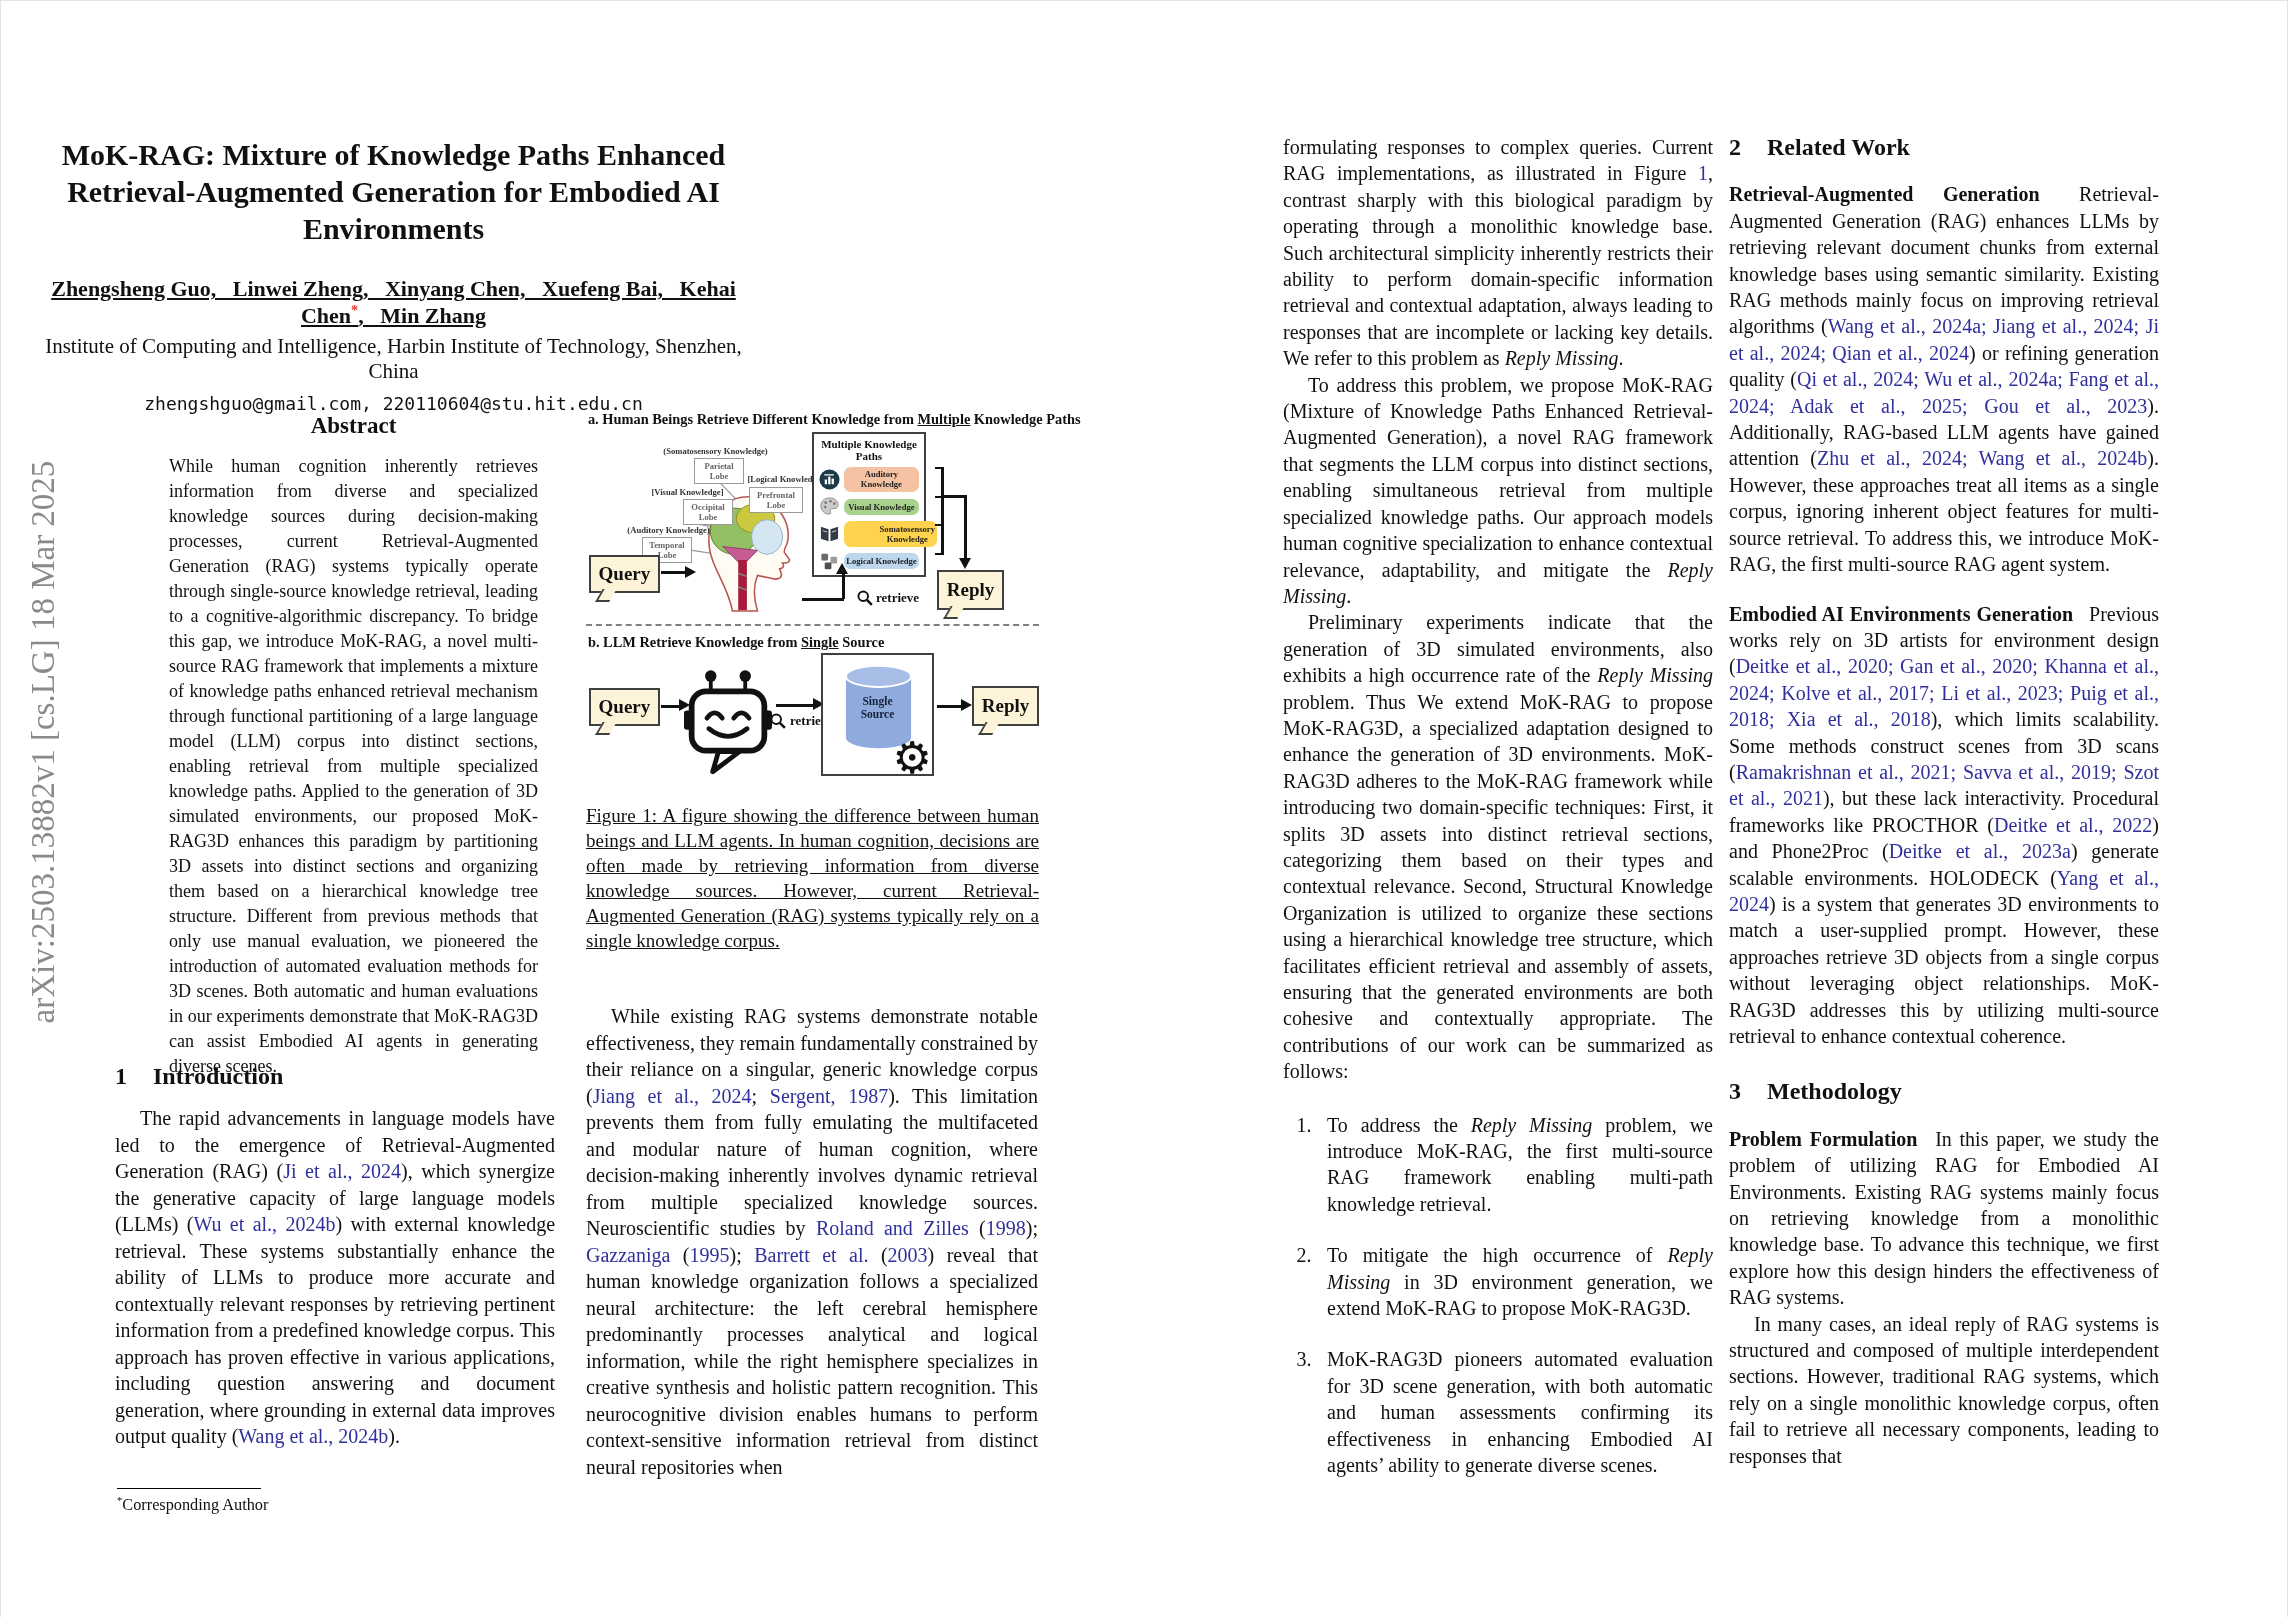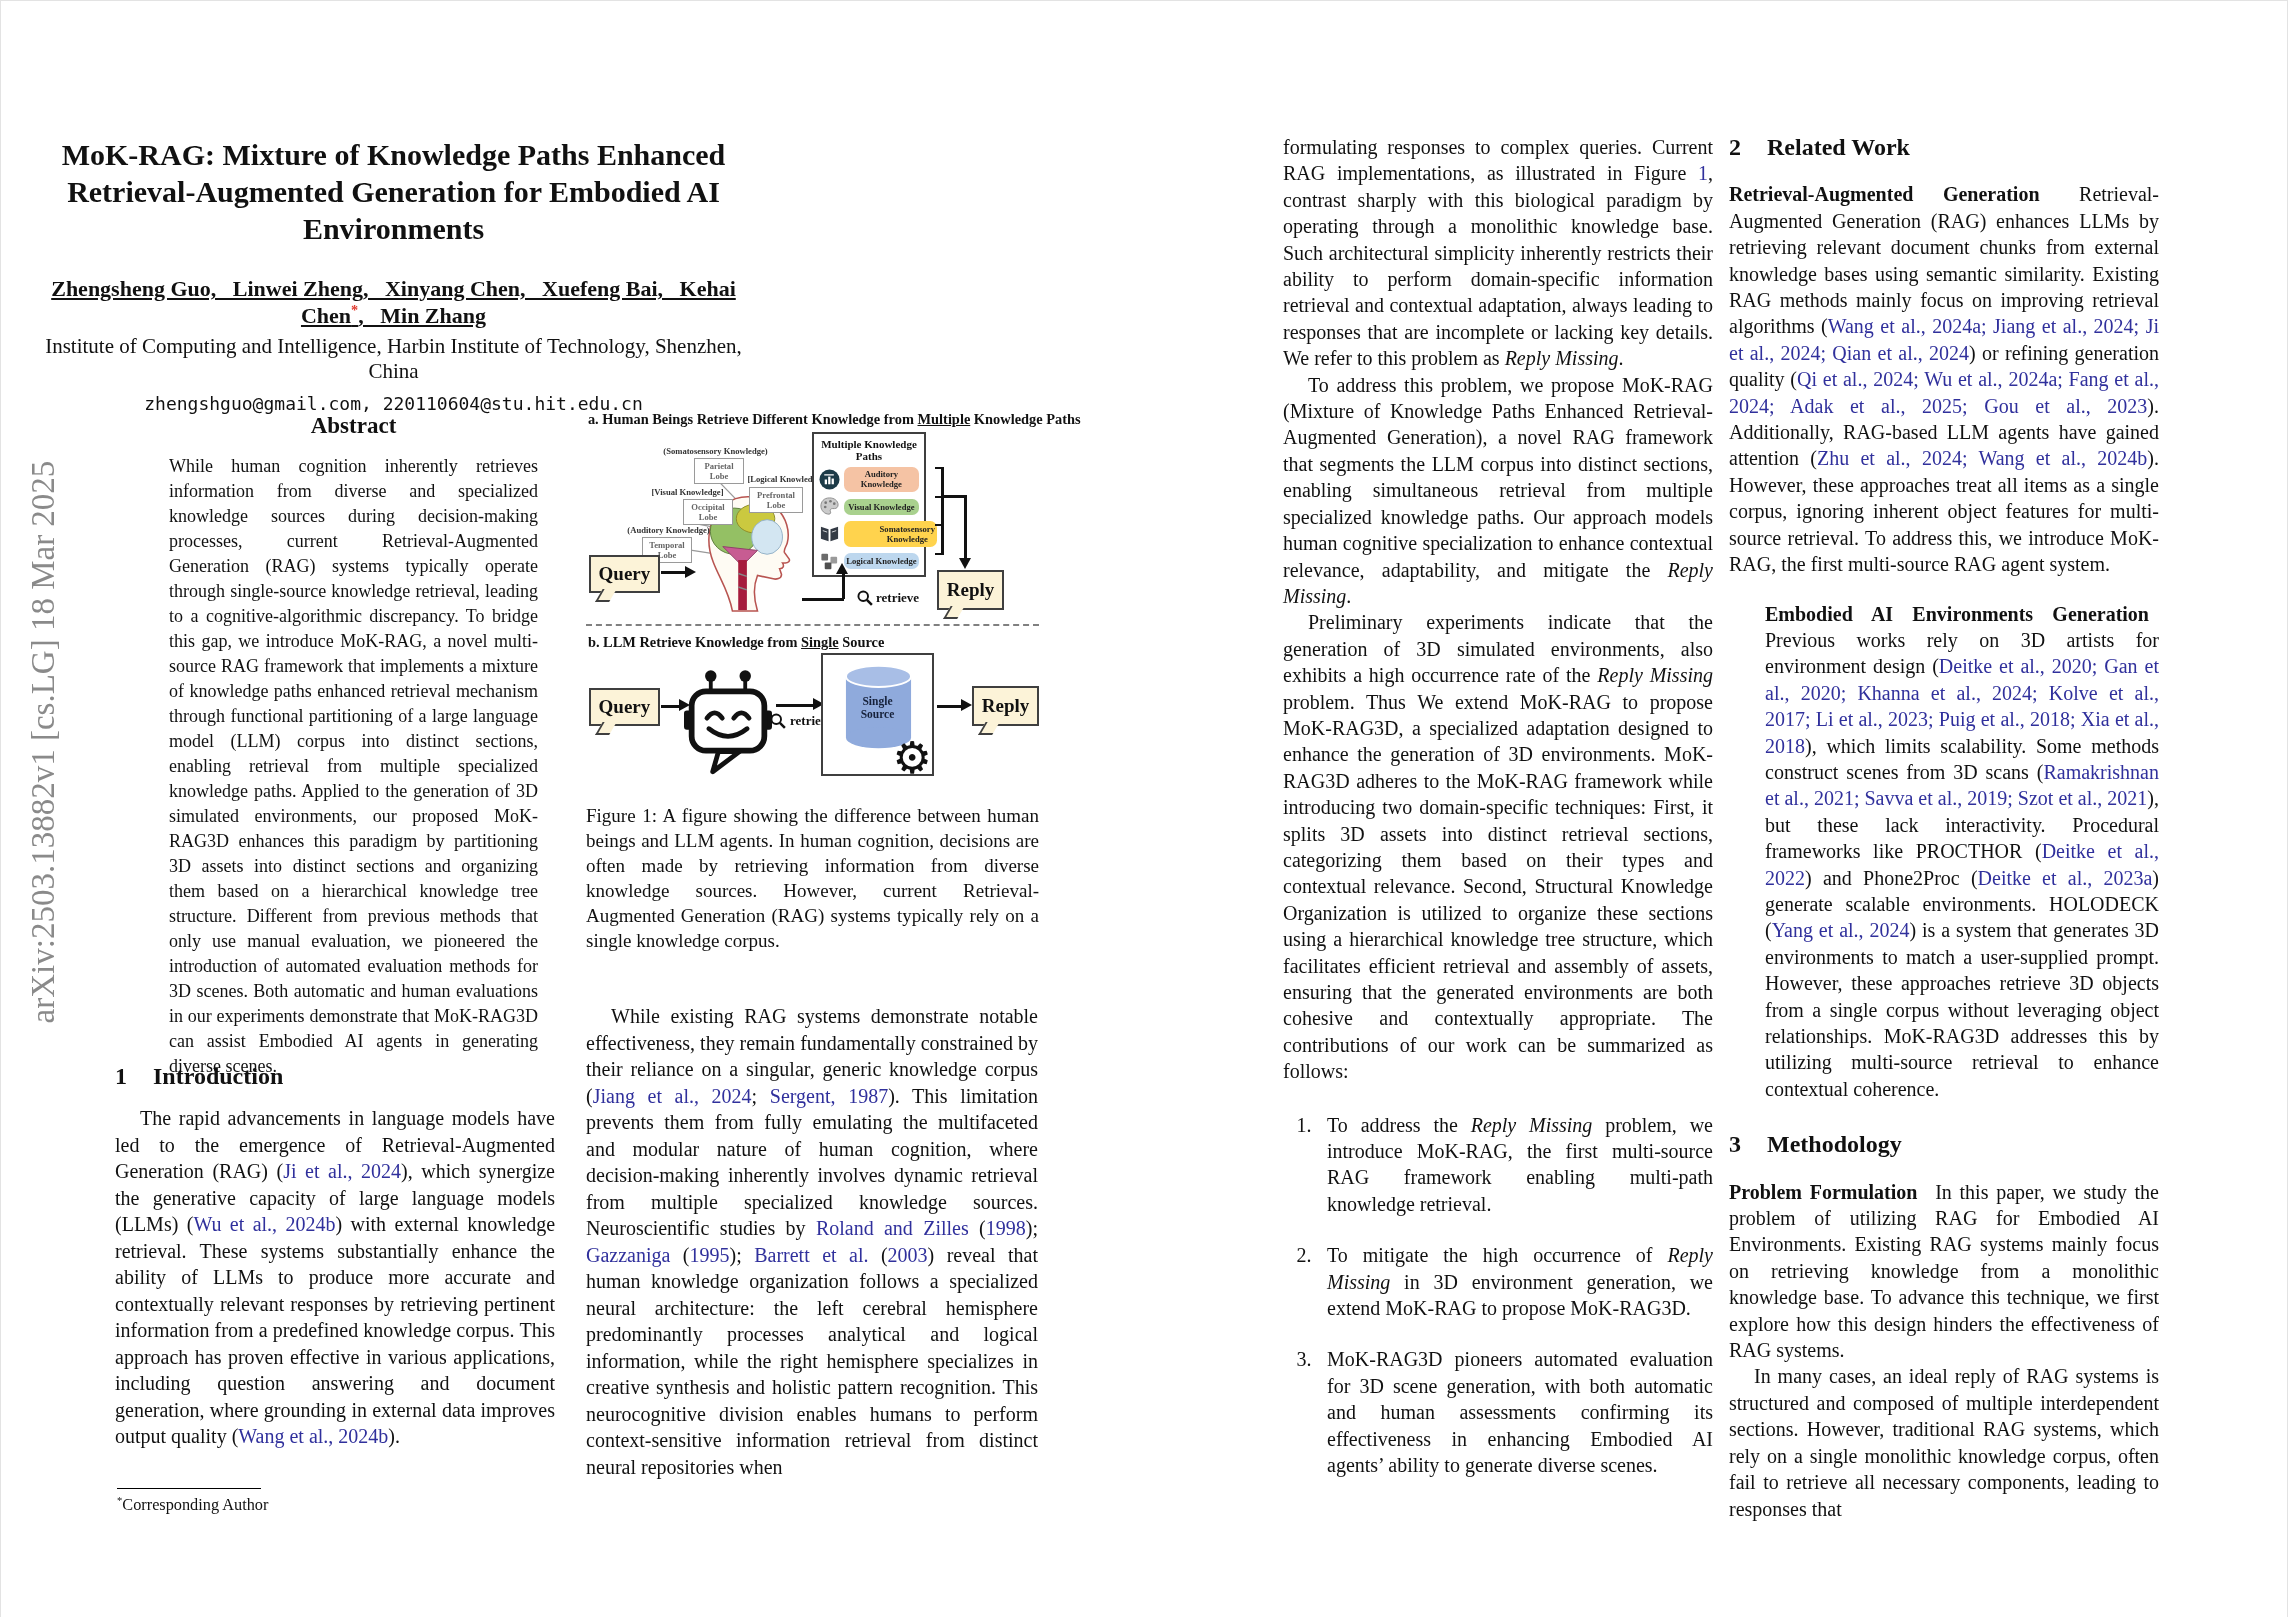--- a/index.html
+++ b/index.html
@@ -74,28 +74,28 @@
   .retrieve-t { position:absolute; font-size:13px; font-weight:bold; }
   .dashline { position:absolute; left:0; top:213px; width:453px; border-top:2.9px dashed #808080; }
 
   .src-box { position:absolute; left:235px; top:242px; width:113px; height:123px;
              background:#fff; border:2.4px solid #3f3f3f; }
   .src-text { position:absolute; left:0; top:40px; width:100%; text-align:center;
               font-weight:bold; font-size:11.5px; line-height:13.4px; color:#16213a; }
   .gear { position:absolute; right:0px; bottom:-5.8px; font-family:"DejaVu Sans", sans-serif;
           font-size:44px; color:#111; line-height:1; }
 
-  .fig-caption { position:absolute; left:586px; top:803px; width:453px; font-size:19px; line-height:25px; }
+  .fig-caption { position:absolute; left:586px; top:803px; width:453px; font-size:19px; line-height:25px;text-decoration:underline; }
   .col2-para  { position:absolute; left:586px; top:1003px; width:452px; font-size:20px; line-height:26.5px; }
 
   
   .col3 { position:absolute; left:1283px; top:134px; width:430px; font-size:20px; line-height:26.4px; }
   .col4 { position:absolute; left:1729px; top:134px; width:430px; font-size:20px; line-height:26.4px; }
   .col4 .sec-h { margin-bottom:21px; }
-  .mt { margin-top:23px;margin-left:36px; }
+  .mt { margin-top:23px; }
   .itm { position:relative; padding-left:44px; margin-bottom:25px; }
   .itm-num { position:absolute; left:13.4px; }
   .list-wrap { margin-top:27px; }
 </style>
 </head>
 <body>
 
 <div class="sheet">
 
   <div class="arxiv">arXiv:2503.13882v1  [cs.LG]  18 Mar 2025</div>

